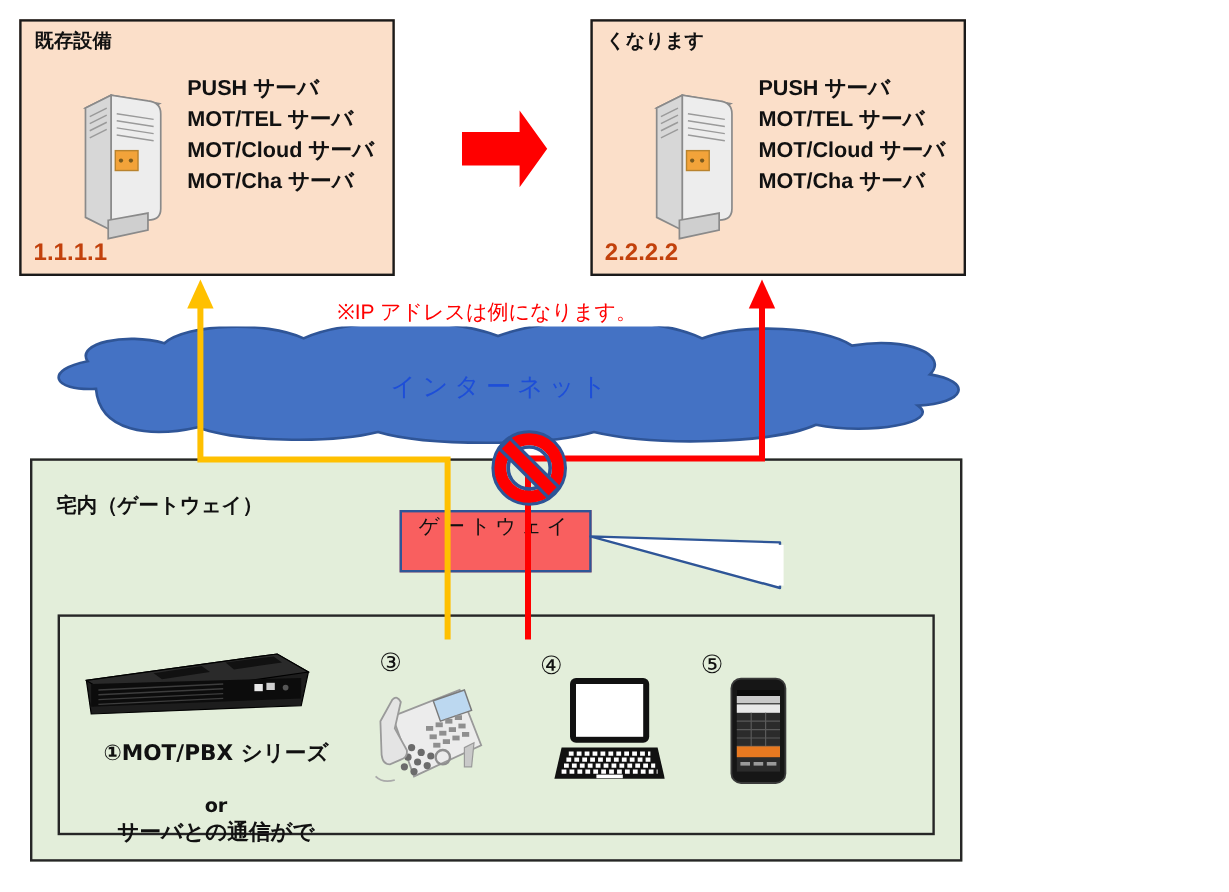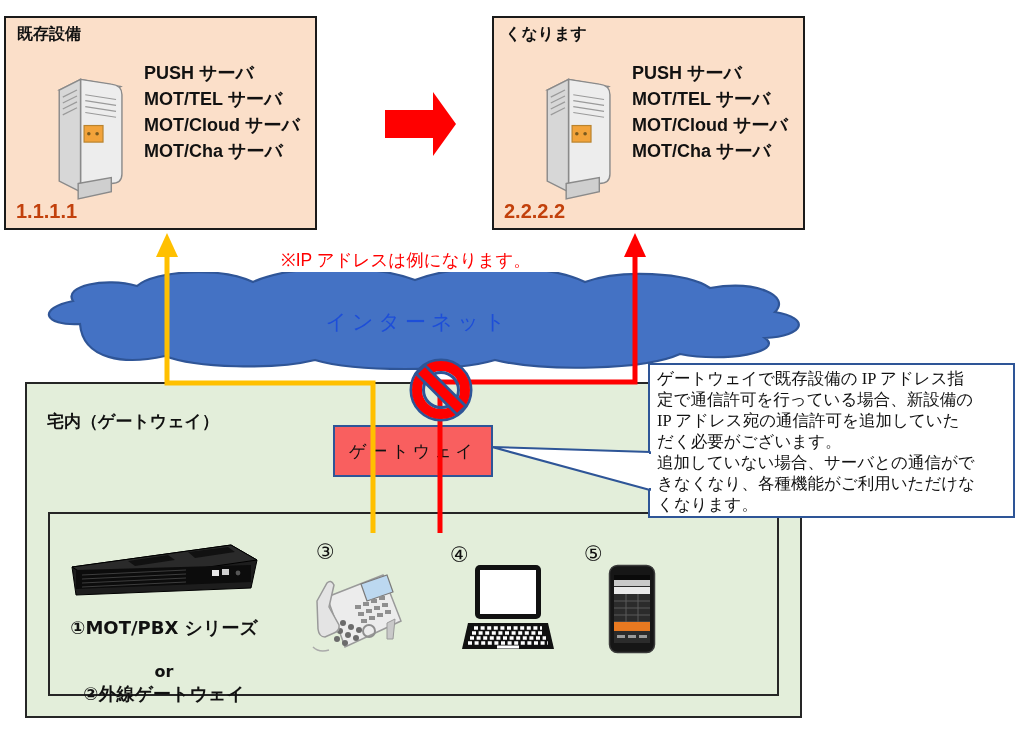--- a/index.html
+++ b/index.html
@@ -2,21 +2,21 @@
 <html><head>
 <meta charset="utf-8">
 <style>
   html,body{margin:0;padding:0;background:#fff;}
   #canvas{position:relative;width:1024px;height:743px;background:#ffffff;overflow:hidden;
           font-family:"Liberation Sans",sans-serif;color:#111;}
 
   
   .equip-box{position:absolute;top:16px;width:313px;height:214px;background:#FBDFC9;
              border:2px solid #1a1a1a;box-sizing:border-box;z-index:3;}
-  #box-existing{left:4px;}
+  #box-existing{left:16px;}
   #box-new{left:492px;}
   .equip-title{position:absolute;left:11px;top:6px;font-size:16px;font-weight:bold;}
   .server-icon{position:absolute;left:36px;top:46px;width:96px;height:142px;}
   .server-list{position:absolute;left:138px;top:42px;font-size:18px;font-weight:bold;line-height:26px;white-space:nowrap;}
   .ip-label{position:absolute;left:10px;bottom:5px;color:#c2410c;font-size:20px;font-weight:bold;}
 
   
   #ip-note{position:absolute;left:281px;top:247px;color:#FF0000;font-size:17.5px;font-weight:normal;z-index:3;}
 
   
@@ -26,21 +26,21 @@
 
   
   #premises-box{position:absolute;left:25px;top:382px;width:777px;height:336px;background:#E3EEDA;
                 border:2px solid #262626;box-sizing:border-box;z-index:1;}
   #premises-title{position:absolute;left:47px;top:410px;font-size:17px;font-weight:bold;z-index:2;}
   #inner-box{position:absolute;left:48px;top:512px;width:731px;height:184px;border:2px solid #262626;
              box-sizing:border-box;z-index:2;}
 
   
   #gateway-box{position:absolute;left:333px;top:425px;width:160px;height:52px;background:#F95F5F;
-               border:2px solid #2E5597;box-sizing:border-box;display:flex;align-items:center;justify-content:center;
+               border:2px solid #2E5597;box-sizing:border-box;display:flex;align-items:flex-start;justify-content:center;
                z-index:5;}
   #gateway-box span{font-family:"Liberation Serif",serif;font-size:17px;letter-spacing:4px;color:#111;}
 
   
   #lines-svg{position:absolute;left:0;top:0;width:1024px;height:743px;z-index:6;pointer-events:none;}
   #prohibition-svg{position:absolute;left:407px;top:356px;width:68px;height:68px;z-index:10;}
 
   
   #note-box{position:absolute;left:648px;top:363px;width:367px;height:155px;background:#ffffff;
             border:2px solid #2E5597;box-sizing:border-box;padding:3px 7px;z-index:7;
@@ -49,21 +49,21 @@
 
   
   #pbx-svg{position:absolute;left:66px;top:537px;width:196px;height:76px;z-index:3;}
   #phone-svg{position:absolute;left:303px;top:567px;width:102px;height:90px;z-index:3;}
   #laptop-svg{position:absolute;left:460px;top:563px;width:94px;height:90px;z-index:3;}
   #smartphone-svg{position:absolute;left:608px;top:564px;width:48px;height:90px;z-index:3;}
   .circled-num{position:absolute;font-family:"DejaVu Sans",sans-serif;font-size:21px;z-index:3;}
   #num-phone{left:316px;top:540px;}
   #num-laptop{left:450px;top:543px;}
   #num-smartphone{left:584px;top:542px;}
-  #pbx-label{position:absolute;left:58px;top:616px;width:212px;text-align:center;z-index:3;
+  #pbx-label{position:absolute;left:74px;top:616px;width:212px;text-align:center;z-index:3;
              font-family:"DejaVu Sans",sans-serif;font-weight:bold;}
   #pbx-label .l1,#pbx-label .l3{font-size:18px;line-height:23px;}
   #pbx-label .l2{font-size:16px;line-height:20px;margin-top:23px;}
 </style>
 </head>
 <body>
 
 <div id="canvas">
 
   <div class="equip-box" id="box-existing">
@@ -167,50 +167,41 @@
     <circle cx="34" cy="34" r="24" fill="none" stroke="#FF0000" stroke-width="10"></circle>
     <circle cx="34" cy="34" r="17.5" fill="none" stroke="#2E5597" stroke-width="3"></circle>
     <line x1="13" y1="13" x2="55" y2="55" stroke="#2E5597" stroke-width="15"></line>
     <line x1="14.5" y1="14.5" x2="53.5" y2="53.5" stroke="#FF0000" stroke-width="9.5"></line>
   </svg>
 
   <svg id="callout-svg" viewBox="0 0 164 58">
     <polygon points="2,9 160,14 160,52" fill="#ffffff" stroke="#2E5597" stroke-width="2" stroke-linejoin="round"></polygon>
     <rect x="158" y="16" width="5" height="34" fill="#ffffff"></rect>
   </svg>
-  <div id="note-box">
-    <div>ゲートウェイで既存設備の IP アドレス指</div>
-    <div>定で通信許可を行っている場合、新設備の</div>
-    <div>IP アドレス宛の通信許可を追加していた</div>
-    <div>だく必要がございます。</div>
-    <div>追加していない場合、サーバとの通信がで</div>
-    <div>きなくなり、各種機能がご利用いただけな</div>
-    <div>くなります。</div>
-  </div>
 
   <svg id="pbx-svg" viewBox="0 0 196 76">
     <polygon points="6,30 165,8 191,23 185,51 10,58" fill="#1d1d1d" stroke="#000" stroke-width="1"></polygon>
     <polygon points="6,30 165,8 191,23 32,46" fill="#2a2a2a" stroke="#000" stroke-width="1"></polygon>
     <polygon points="62,24 102,18 109,23 69,29" fill="#111"></polygon>
     <polygon points="122,15 162,10 169,15 129,21" fill="#111"></polygon>
     <polygon points="10,33 10,52 185,45 185,28" fill="#0c0c0c"></polygon>
     <g stroke="#3d3d3d" stroke-width="1.2">
       <line x1="16" y1="38" x2="120" y2="33"></line>
         <line x1="16" y1="42" x2="120" y2="37"></line>
       <line x1="16" y1="46" x2="120" y2="41"></line>
         <line x1="16" y1="50" x2="120" y2="45"></line>
     </g>
     <rect x="146" y="33" width="7" height="6" fill="#e8e8e8"></rect>
     <rect x="156" y="32" width="7" height="6" fill="#cfcfcf"></rect>
     <circle cx="172" cy="36" r="2.4" fill="#555"></circle>
   </svg>
   <div id="pbx-label">
     <div class="l1">①MOT/PBX シリーズ</div>
     <div class="l2">or</div>
-    <div class="l3">②外線ゲートウェイ</div>
+    <div class="l3">サーバとの通信がで</div>
   </div>
 
   <div class="circled-num" id="num-phone">③</div>
   <svg id="phone-svg" viewBox="0 0 102 90">
     <polygon points="24,30 80,8 98,54 42,80" fill="#ECECEC" stroke="#9a9a9a" stroke-width="1.5"></polygon>
     <polygon points="58,17 84,8 90,25 64,34" fill="#BCD8F0" stroke="#7a7a7a" stroke-width="1.2"></polygon>
     <g fill="#8f8f8f">
       <rect x="52" y="38" width="6" height="4"></rect>
         <rect x="60" y="35" width="6" height="4"></rect>
         <rect x="68" y="32" width="6" height="4"></rect>

